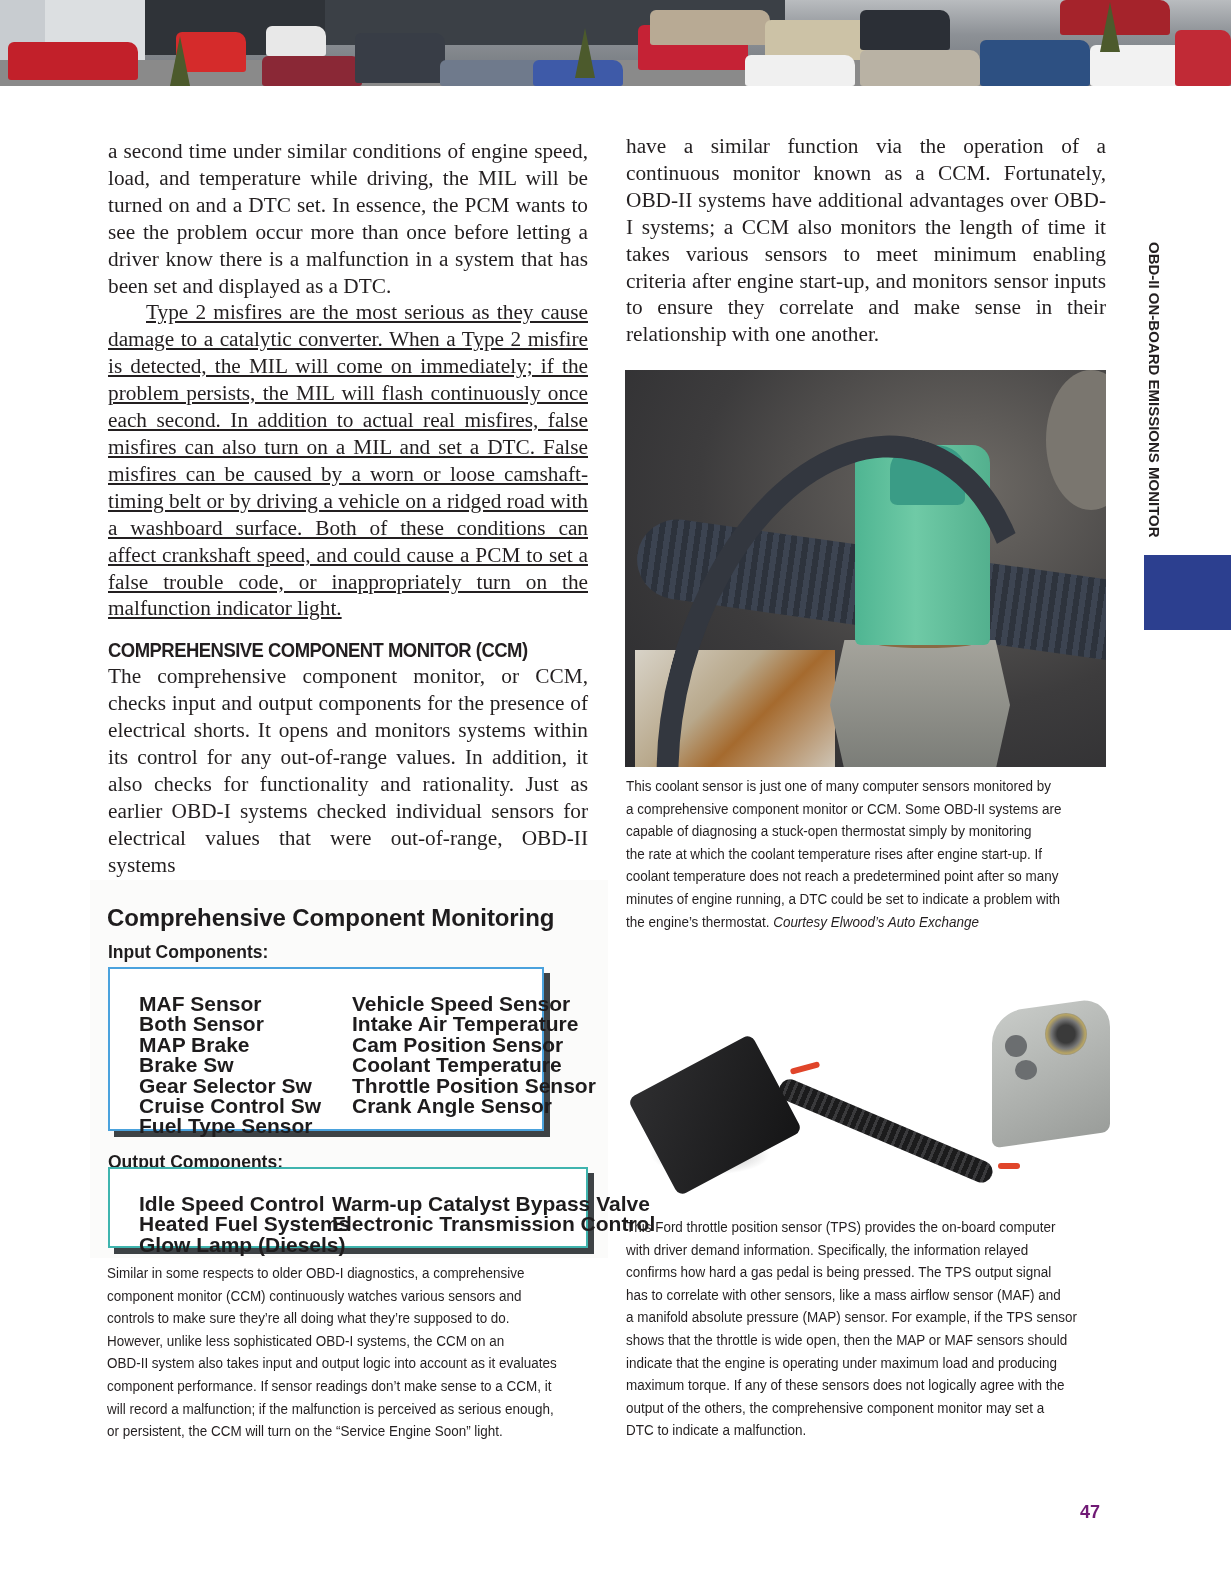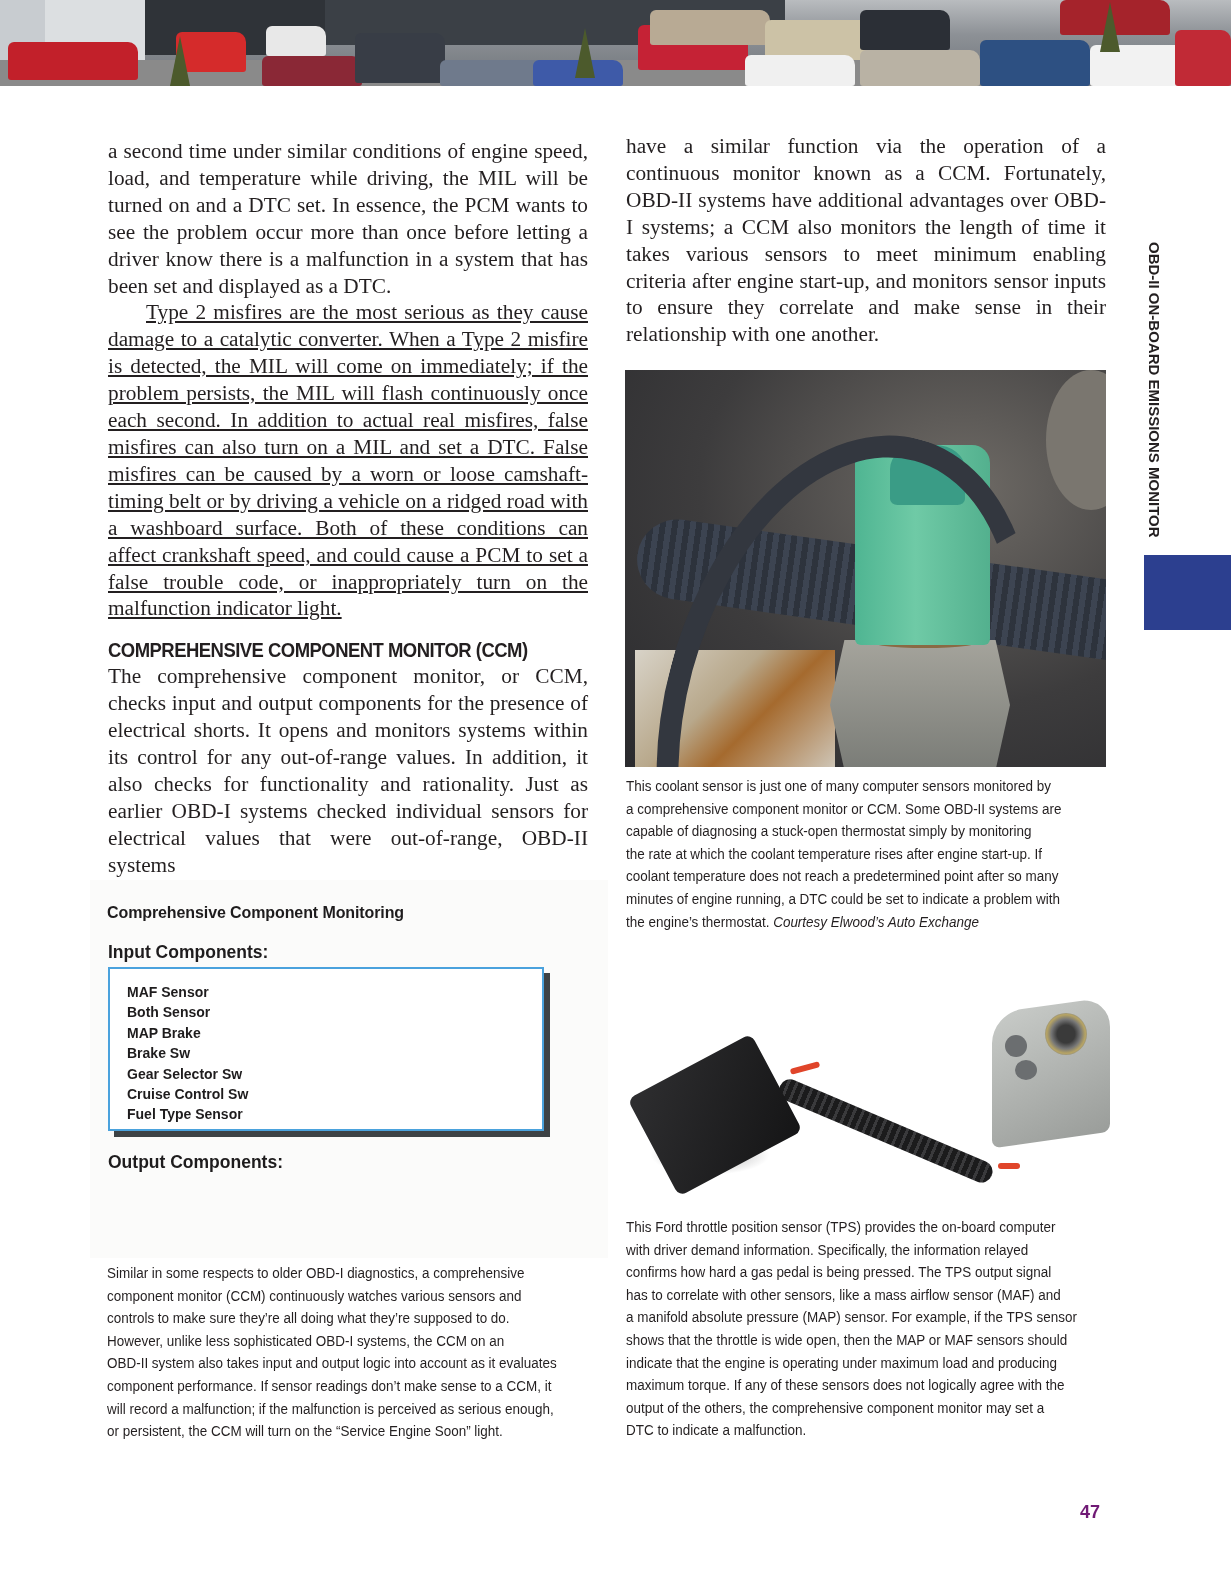--- a/index.html
+++ b/index.html
@@ -56,28 +56,28 @@
   .p2-cable { position:absolute; left:160px; top:110px; width:230px; height:22px; border-radius: 11px; background: repeating-linear-gradient(90deg,#1b1b1c 0 5px,#3a3a3c 5px 8px); transform: rotate(23deg); transform-origin: left center; }
   .p2-wire1 { position:absolute; left:170px; top:100px; width:30px; height:6px; background:#e0452a; border-radius:3px; transform: rotate(-15deg); }
   .p2-wire2 { position:absolute; left:378px; top:198px; width:22px; height:6px; background:#e0452a; border-radius:3px; }
   .p2-body { position:absolute; left:372px; top:40px; width:118px; height:135px; background: linear-gradient(160deg,#c8cbc8,#9a9d9a); border-radius: 30px 30px 8px 8px; transform: skewY(-8deg); }
   .p2-hole { position:absolute; left:425px; top:48px; width:42px; height:42px; border-radius:50%; background: radial-gradient(#3a3a3a 30%, #777 50%, #b7a463 65%, #8d8d8a 75%); }
   .p2-slot1 { position:absolute; left:385px; top:70px; width:22px; height:22px; border-radius:50%; background:#6b6e70; }
   .p2-slot2 { position:absolute; left:395px; top:95px; width:22px; height:20px; border-radius:50%; background:#6b6e70; }
 
   
   .diagram { position: absolute; left: 90px; top: 880px; width: 518px; height: 378px; background: #fbfbfa; font-family: "Liberation Sans", sans-serif; color: #1e1c1d; }
-  .diagram-title { position:absolute; left: 17px; top: 24px; font-weight: bold; font-size: 16px; white-space: nowrap; letter-spacing: -0.1px; }
+  .diagram-title { position:absolute; left: 17px; top: 24px; font-weight: bold; font-size: 24px; white-space: nowrap; letter-spacing: -0.1px; }
   .grp-label { position:absolute; left: 18px; font-weight: bold; font-size: 17.5px; white-space: nowrap; }
   .grp-label.in { top: 62px; }
   .grp-label.out { top: 272px; }
   .box { position:absolute; background:#fff; box-shadow: 6px 6px 0 #3d4245; }
   .box.in { left: 18px; top: 87px; width: 432px; height: 160px; border: 2px solid #4aa2dd; }
   .box.out { left: 18px; top: 287px; width: 476px; height: 77px; border: 2px solid #3fb4ae; }
-  .box ul { list-style:none; margin:4px; padding:0; position:absolute; font-weight:bold; font-size: 14px; line-height: 20.4px; }
+  .box ul { list-style:none; margin:16px; padding:0; position:absolute; font-weight:bold; font-size: 21px; line-height: 20.4px; }
   .box.in ul.c1 { left: 13px; top: 9px; }
   .box.in ul.c2 { left: 226px; top: 9px; }
   .box.out ul.c1 { left: 13px; top: 9px; }
   .box.out ul.c2 { left: 206px; top: 9px; }
   .box li { white-space: nowrap; }
 
   .page-number { position: absolute; left: 1080px; top: 1502px; font-family: "Liberation Sans", sans-serif; font-weight: bold; font-size: 18px; color:#701a75; }
 </style>
 </head>
 <body>
@@ -178,22 +178,41 @@
   <div class="box in">
     <ul class="c1">
       <li>MAF Sensor</li>
       <li>Both Sensor</li>
       <li>MAP Brake</li>
       <li>Brake Sw</li>
       <li>Gear Selector Sw</li>
       <li>Cruise Control Sw</li>
       <li>Fuel Type Sensor</li>
     </ul>
+    <ul class="c2">
+      <li>Vehicle Speed Sensor</li>
+      <li>Intake Air Temperature</li>
+      <li>Cam Position Sensor</li>
+      <li>Coolant Temperature</li>
+      <li>Throttle Position Sensor</li>
+      <li>Crank Angle Sensor</li>
+    </ul>
   </div>
   <div class="grp-label out">Output Components:</div>
+  <div class="box out">
+    <ul class="c1">
+      <li>Idle Speed Control</li>
+      <li>Heated Fuel Systems</li>
+      <li>Glow Lamp (Diesels)</li>
+    </ul>
+    <ul class="c2">
+      <li>Warm-up Catalyst Bypass Valve</li>
+      <li>Electronic Transmission Control</li>
+    </ul>
+  </div>
 </div>
 
 <div class="caption cap3">
   <p>Similar in some respects to older OBD-I diagnostics, a comprehensive</p>
   <p>component monitor (CCM) continuously watches various sensors and</p>
   <p>controls to make sure they’re all doing what they’re supposed to do.</p>
   <p>However, unlike less sophisticated OBD-I systems, the CCM on an</p>
   <p>OBD-II system also takes input and output logic into account as it evaluates</p>
   <p>component performance. If sensor readings don’t make sense to a CCM, it</p>
   <p>will record a malfunction; if the malfunction is perceived as serious enough,</p>

